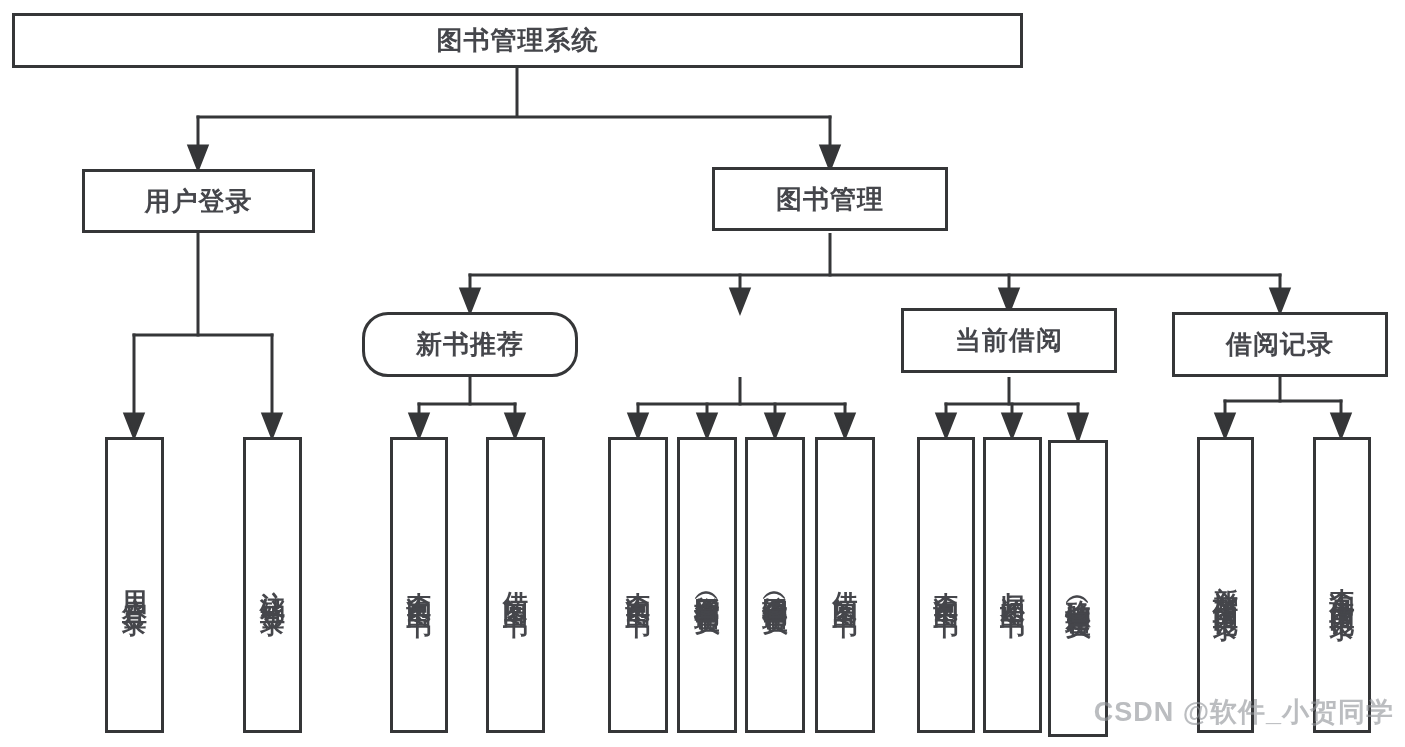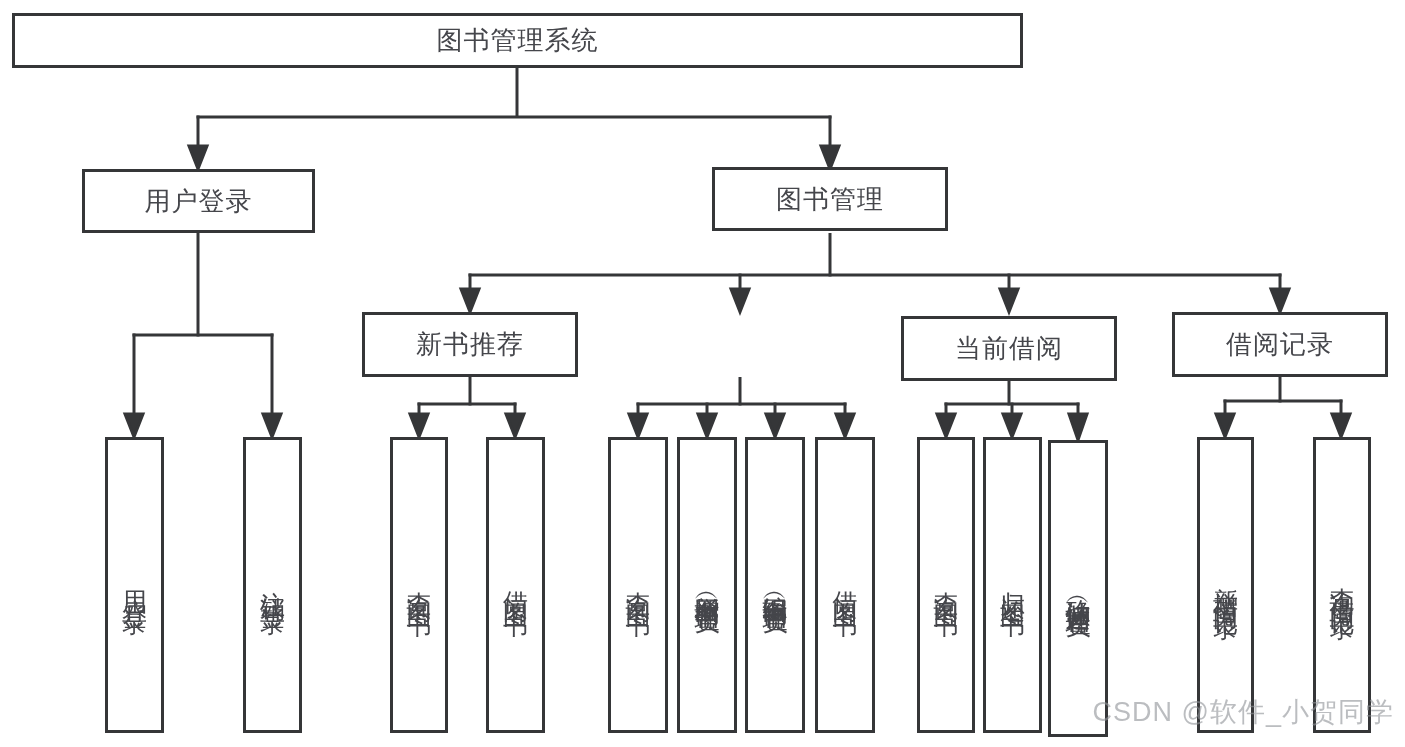--- a/index.html
+++ b/index.html
@@ -3,20 +3,21 @@
 <meta charset="utf-8">
 <style>
   html, body { margin: 0; padding: 0; background: #ffffff; }
   .stage {
     position: relative;
     width: 1405px;
     height: 747px;
     background: #ffffff;
     overflow: hidden;
     font-family: "Liberation Sans", sans-serif;
+    font-weight: bold;
   }
   svg.connectors {
     position: absolute;
     left: 0; top: 0;
     width: 1405px; height: 747px;
   }
   .node {
     position: absolute;
     box-sizing: border-box;
     border: 3px solid #353638;
@@ -139,24 +140,24 @@
     <span class="label">图书管理系统</span>
   </div>
 
   <div class="node h" style="left:82px; top:169px; width:233px; height:64px;">
     <span class="label">用户登录</span>
   </div>
   <div class="node h" style="left:712px; top:167px; width:236px; height:64px;">
     <span class="label">图书管理</span>
   </div>
 
-  <div class="node h" style="left:362px; top:312px; width:216px; height:65px;">
+  <div class="node h" style="left:362px; top:312px; width:216px; height:65px;border-radius:26px;">
     <span class="label">新书推荐</span>
   </div>
-  <div class="node h" style="left:901px; top:316px; width:216px; height:65px;">
+  <div class="node h" style="left:901px; top:308px; width:216px; height:65px;">
     <span class="label">当前借阅</span>
   </div>
   <div class="node h" style="left:1172px; top:312px; width:216px; height:65px;">
     <span class="label">借阅记录</span>
   </div>
 
   <div class="node v v4" style="left:105px; top:437px; width:59px; height:296px;">
     <span class="label">用户登录</span>
   </div>
   <div class="node v v4" style="left:243px; top:437px; width:59px; height:296px;">

